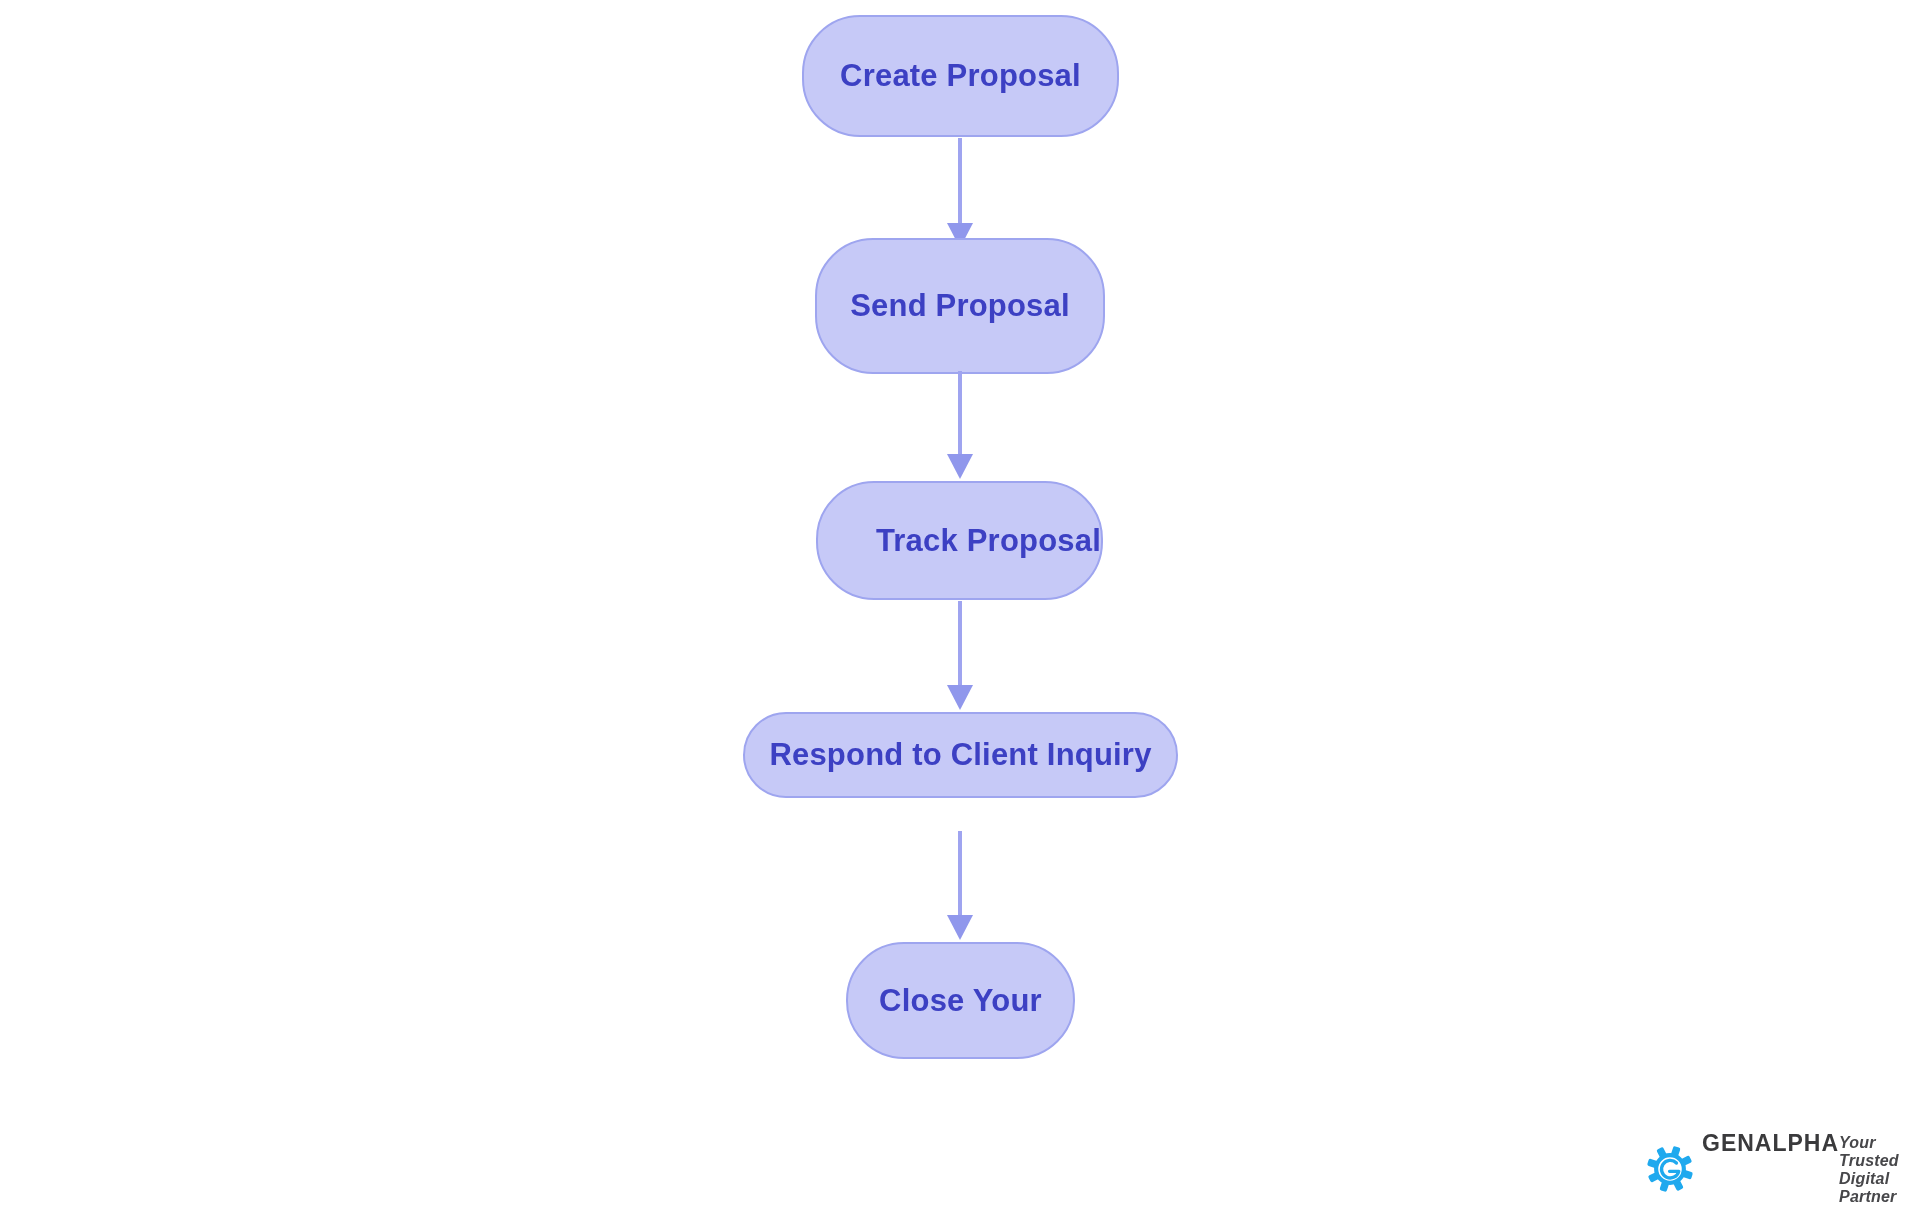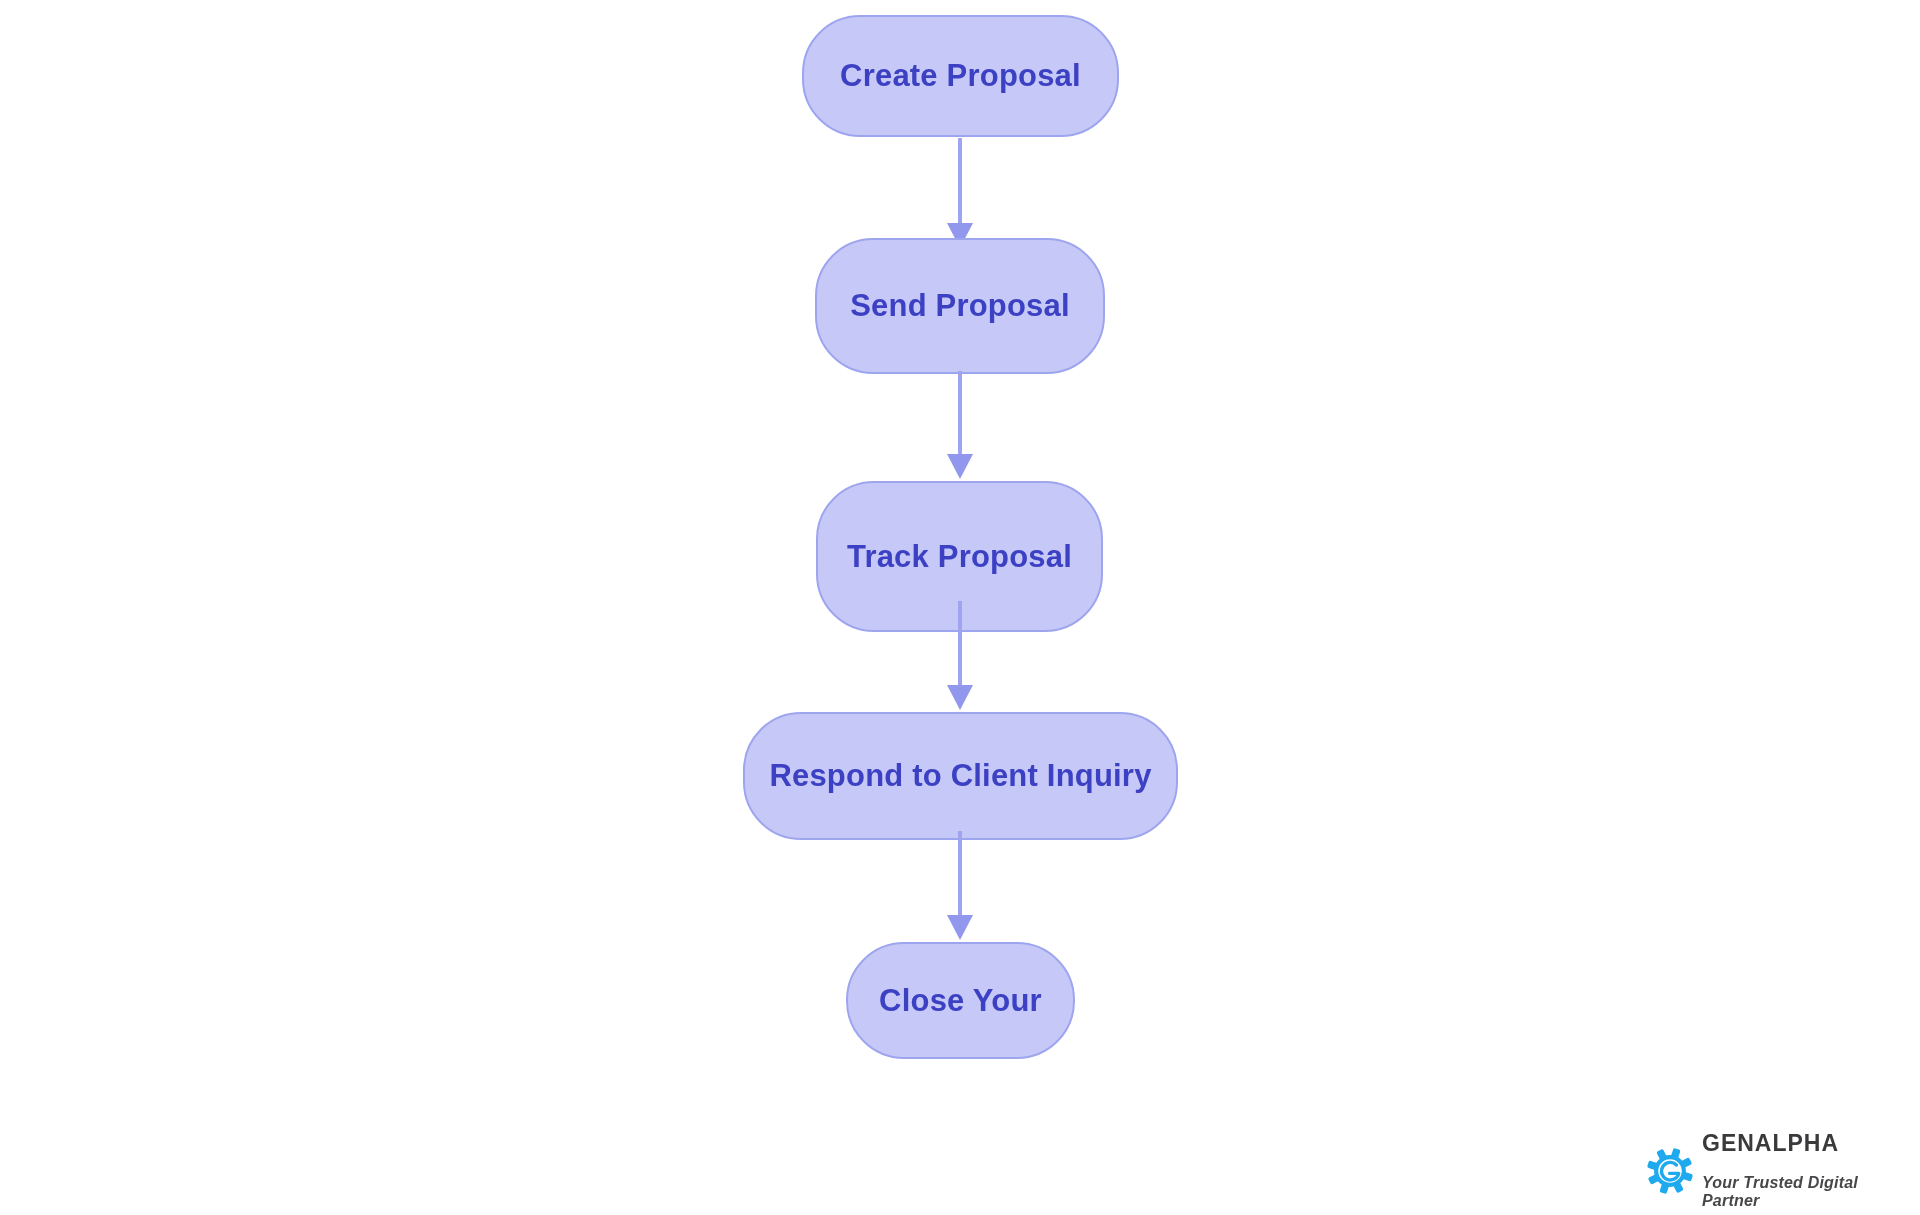--- a/index.html
+++ b/index.html
@@ -20,22 +20,22 @@
     border-radius: 58px;
     display: flex; align-items: center; justify-content: center;
     color: var(--node-text, #3c40c3);
     font-size: 31px;
     letter-spacing: 0.2px;
     white-space: nowrap;
     font-weight: bold;
   }
   .node-1 { left: 802px; top: 15px;  width: 317px; height: 122px; }
   .node-2 { left: 815px; top: 238px; width: 290px; height: 136px; align-items: center; }
-  .node-3 { left: 816px; top: 481px; width: 287px; height: 151px; }
-  .node-4 { left: 743px; top: 712px; width: 435px; height: 128px; }
+  .node-3 { left: 816px; top: 481px; width: 287px; height: 119px; justify-content: flex-end; }
+  .node-4 { left: 743px; top: 712px; width: 435px; height: 86px; }
   .node-5 { left: 846px; top: 942px; width: 229px; height: 117px; }
 
   .arrow {
     position: absolute; left: 947px; width: 26px;
   }
   .arrow-1 { top: 138px; height: 110px; }
   .arrow-2 { top: 371px; height: 108px; }
   .arrow-3 { top: 601px; height: 109px; }
   .arrow-4 { top: 831px; height: 109px; }
   .arrow .arrow-line {
@@ -48,21 +48,21 @@
     border-left: 13px solid transparent;
     border-right: 13px solid transparent;
     border-top: 25px solid var(--arrow, #9097ec);
   }
 
   .brand {
     position: absolute; left: 1646px; top: 1131px;
     display: flex; align-items: center; gap: 8px;
   }
   .brand-icon { width: 48px; height: 48px; flex: 0 0 auto; }
-  .brand-text { display: flex; flex-direction: column; gap: 16px; }
+  .brand-text { display: flex; flex-direction: row; }
   .brand-name {
     font-size: 23px; font-weight: bold;
     color: var(--name-color, #3a3a3c);
     letter-spacing: 1px; line-height: 1.05;
   }
   .brand-tagline {
     font-size: 16px; font-style: italic; font-weight: bold;
     color: var(--tagline-color, #47474a);
     margin-top: 3px; letter-spacing: 0.2px;
   }

